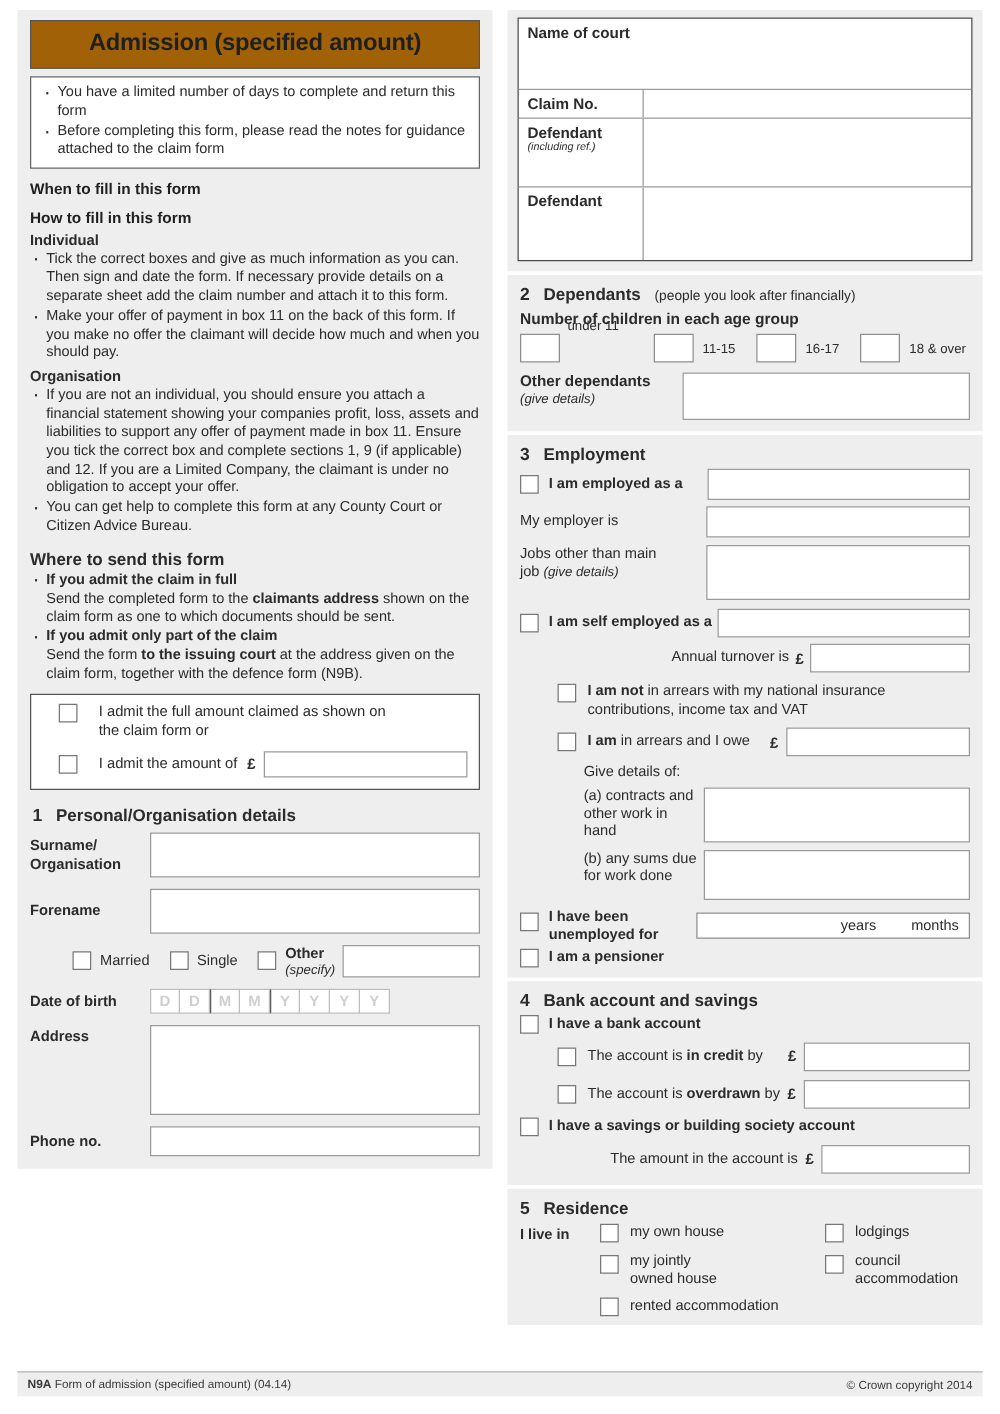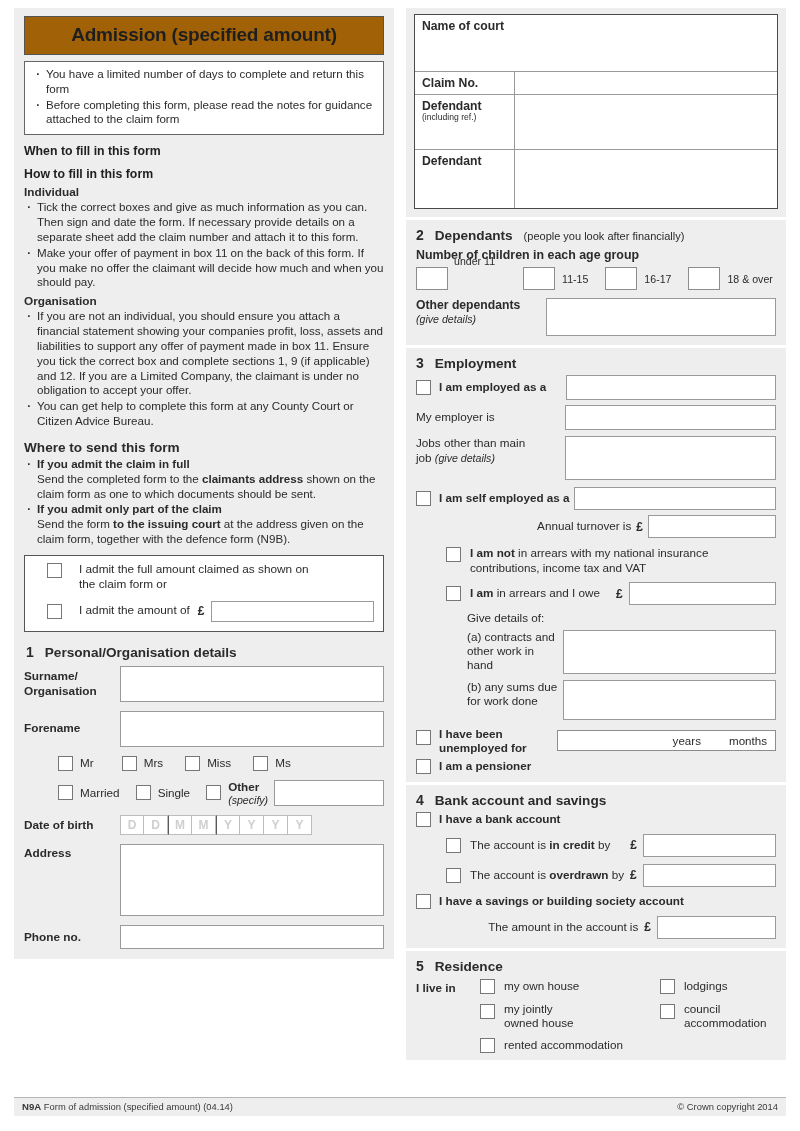--- a/index.html
+++ b/index.html
@@ -90,21 +90,21 @@
 
   
   .court { border: 1.8px solid #4a4a4a; background: #ffffff; }
   .court .r { display: flex; border-top: 1px solid #9a9a9a; }
   .court .r:first-child { border-top: none; }
   .court .lab {
     width: 100px; flex: 0 0 100px; padding: 4px 0 4px 7px;
     font-size: 12.2px; font-weight: bold; border-right: 1px solid #9a9a9a;
   }
   .court .lab.noborder { border-right: none; }
-  .court .lab .sm { display: block; font-size: 8.6px; font-weight: normal; margin-top: -1px; }
+  .court .lab .sm { display: block; font-size: 8.6px; font-weight: normal; margin-top: -1px; font-style: italic; }
   .court .val { flex: 1 1 auto; }
 
   
   .agebox { width: 32px; height: 23px; border: 1px solid #8d8d8d; background: #fff; flex: 0 0 auto; }
   .agelab { font-size: 10.6px; }
 
   .txtbox { border: 1px solid #9a9a9a; background: #ffffff; }
 
   
   .lbl { font-size: 11.7px; line-height: 1.25; }
@@ -195,30 +195,20 @@
     <div class="fieldrow">
       <div class="flabel" style="width:96px">Surname/<br>Organisation</div>
       <div class="ibox" style="flex:1 1 auto;height:36px"></div>
     </div>
 
     <div class="fieldrow">
       <div class="flabel" style="width:96px">Forename</div>
       <div class="ibox" style="flex:1 1 auto;height:36px"></div>
     </div>
 
-    <div class="row mid" style="margin:2px 0 9px 34px">
-      <span class="cb"></span>
-      <span class="lbl" style="margin:0 28px 0 7px">Mr</span>
-      <span class="cb"></span>
-      <span class="lbl" style="margin:0 22px 0 7px">Mrs</span>
-      <span class="cb"></span>
-      <span class="lbl" style="margin:0 22px 0 7px">Miss</span>
-      <span class="cb"></span>
-      <span class="lbl" style="margin:0 0 0 7px">Ms</span>
-    </div>
 
     <div class="row" style="margin:0 0 9px 34px;align-items:center">
       <span class="cb"></span>
       <span class="lbl" style="margin:0 16px 0 7px">Married</span>
       <span class="cb"></span>
       <span class="lbl" style="margin:0 16px 0 7px">Single</span>
       <span class="cb"></span>
       <span style="margin:0 6px 0 7px;line-height:1.05">
         <span class="lbl b" style="display:block">Other</span>
         <span class="ital">(specify)</span>

